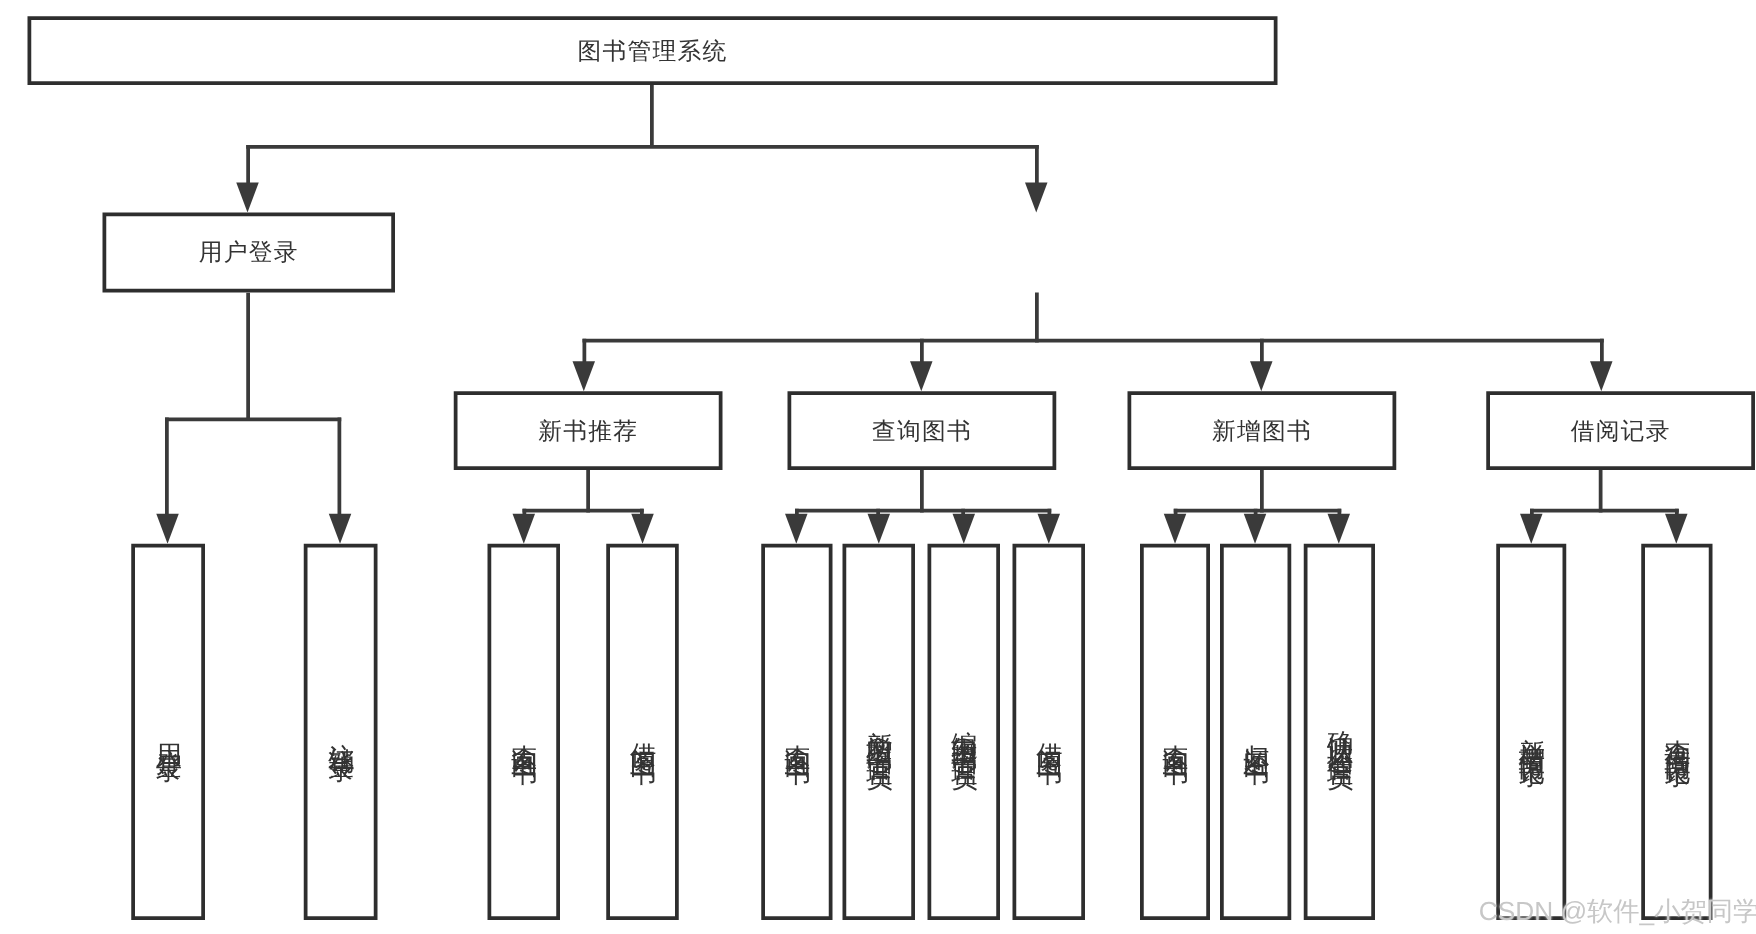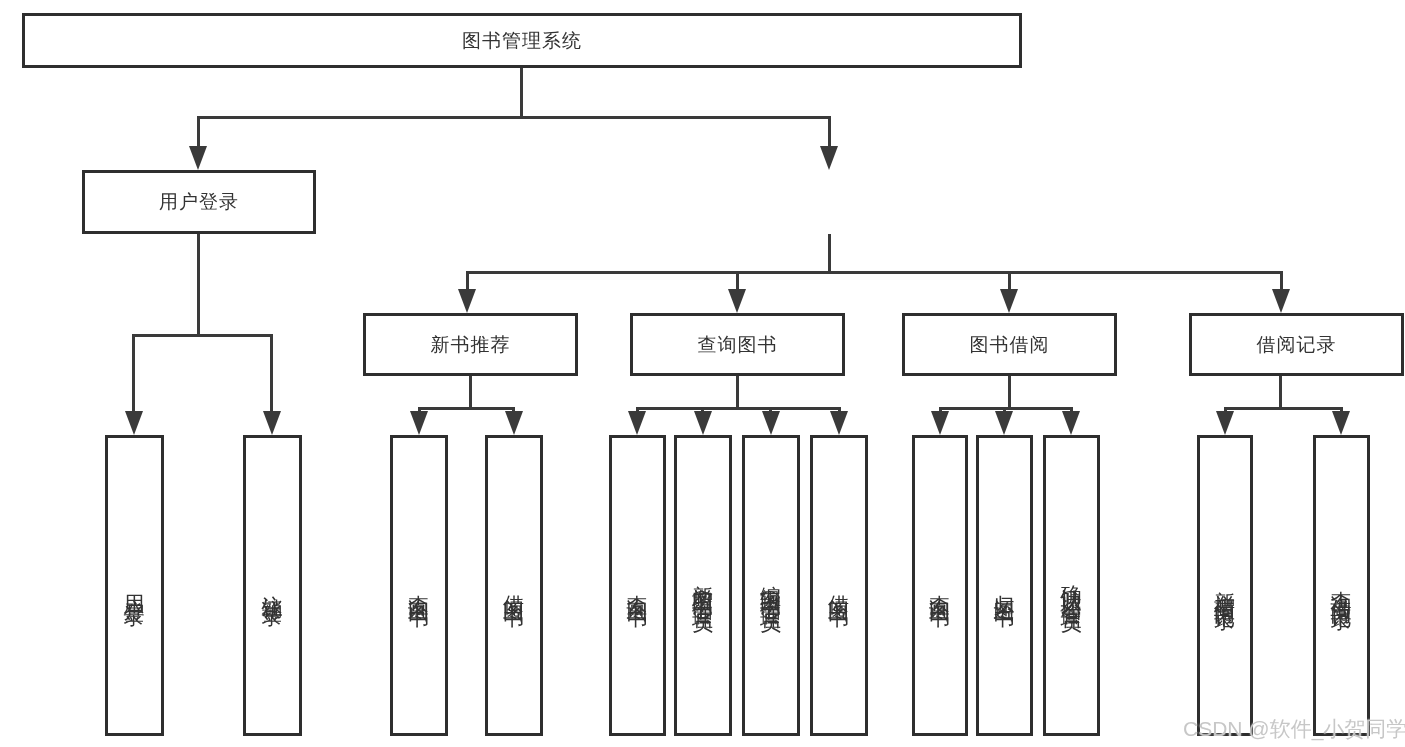--- a/index.html
+++ b/index.html
@@ -86,21 +86,21 @@
   <div class="arrow" style="left:1062px;top:411px;"></div>
   <div class="arrow" style="left:1216px;top:411px;"></div>
   <div class="arrow" style="left:1332px;top:411px;"></div>
 
   <div class="box hbox" style="left:22px;top:13px;width:1000px;height:55px;">图书管理系统</div>
 
   <div class="box hbox" style="left:82px;top:170px;width:234px;height:64px;">用户登录</div>
 
   <div class="box hbox" style="left:363px;top:313px;width:215px;height:63px;">新书推荐</div>
   <div class="box hbox" style="left:630px;top:313px;width:215px;height:63px;">查询图书</div>
-  <div class="box hbox" style="left:902px;top:313px;width:215px;height:63px;">图书借阅</div>
+  <div class="box hbox" style="left:902px;top:313px;width:215px;height:63px;">新增图书</div>
   <div class="box hbox" style="left:1173px;top:313px;width:215px;height:63px;margin-left:16px;">借阅记录</div>
 
   <div class="box vbox" style="left:105px;top:435px;width:59px;height:301px;">用户登录</div>
   <div class="box vbox" style="left:243px;top:435px;width:59px;height:301px;">注销登录</div>
 
   <div class="box vbox" style="left:390px;top:435px;width:58px;height:301px;">查询图书</div>
   <div class="box vbox" style="left:485px;top:435px;width:58px;height:301px;">借阅图书</div>
 
   <div class="box vbox" style="left:609px;top:435px;width:57px;height:301px;">查询图书</div>
   <div class="box vbox" style="left:674px;top:435px;width:58px;height:301px;">新增图书（管理员）</div>

